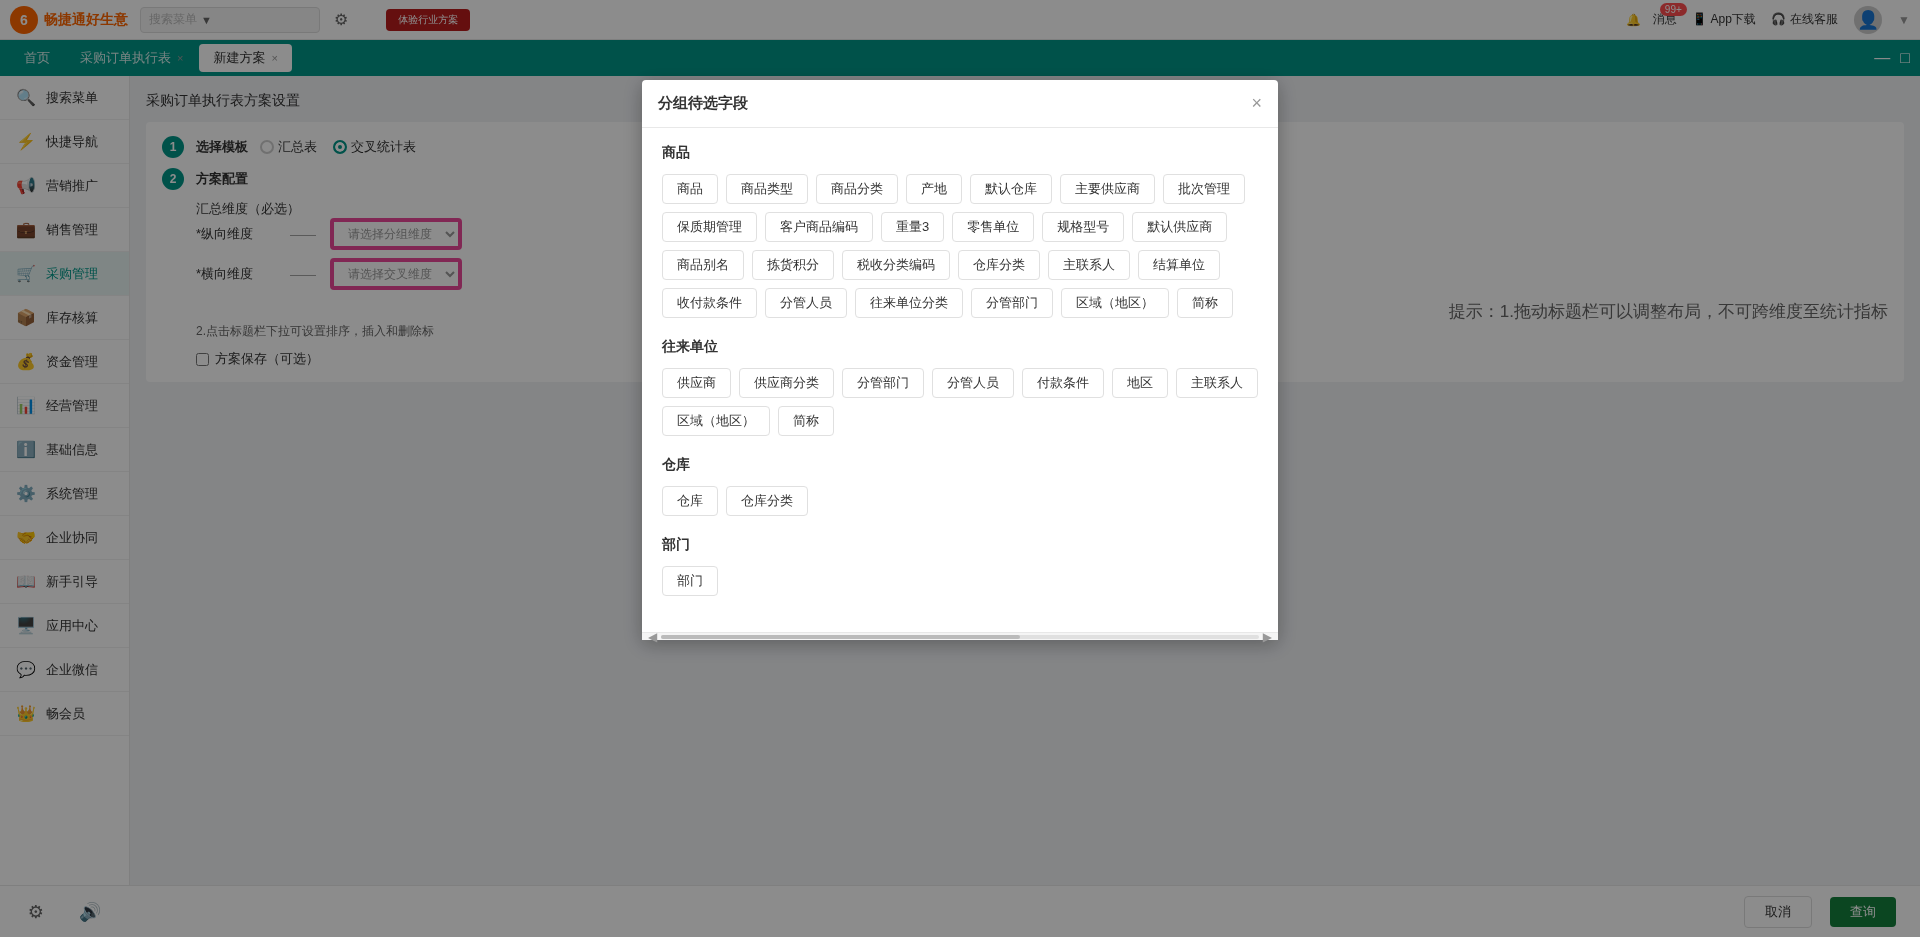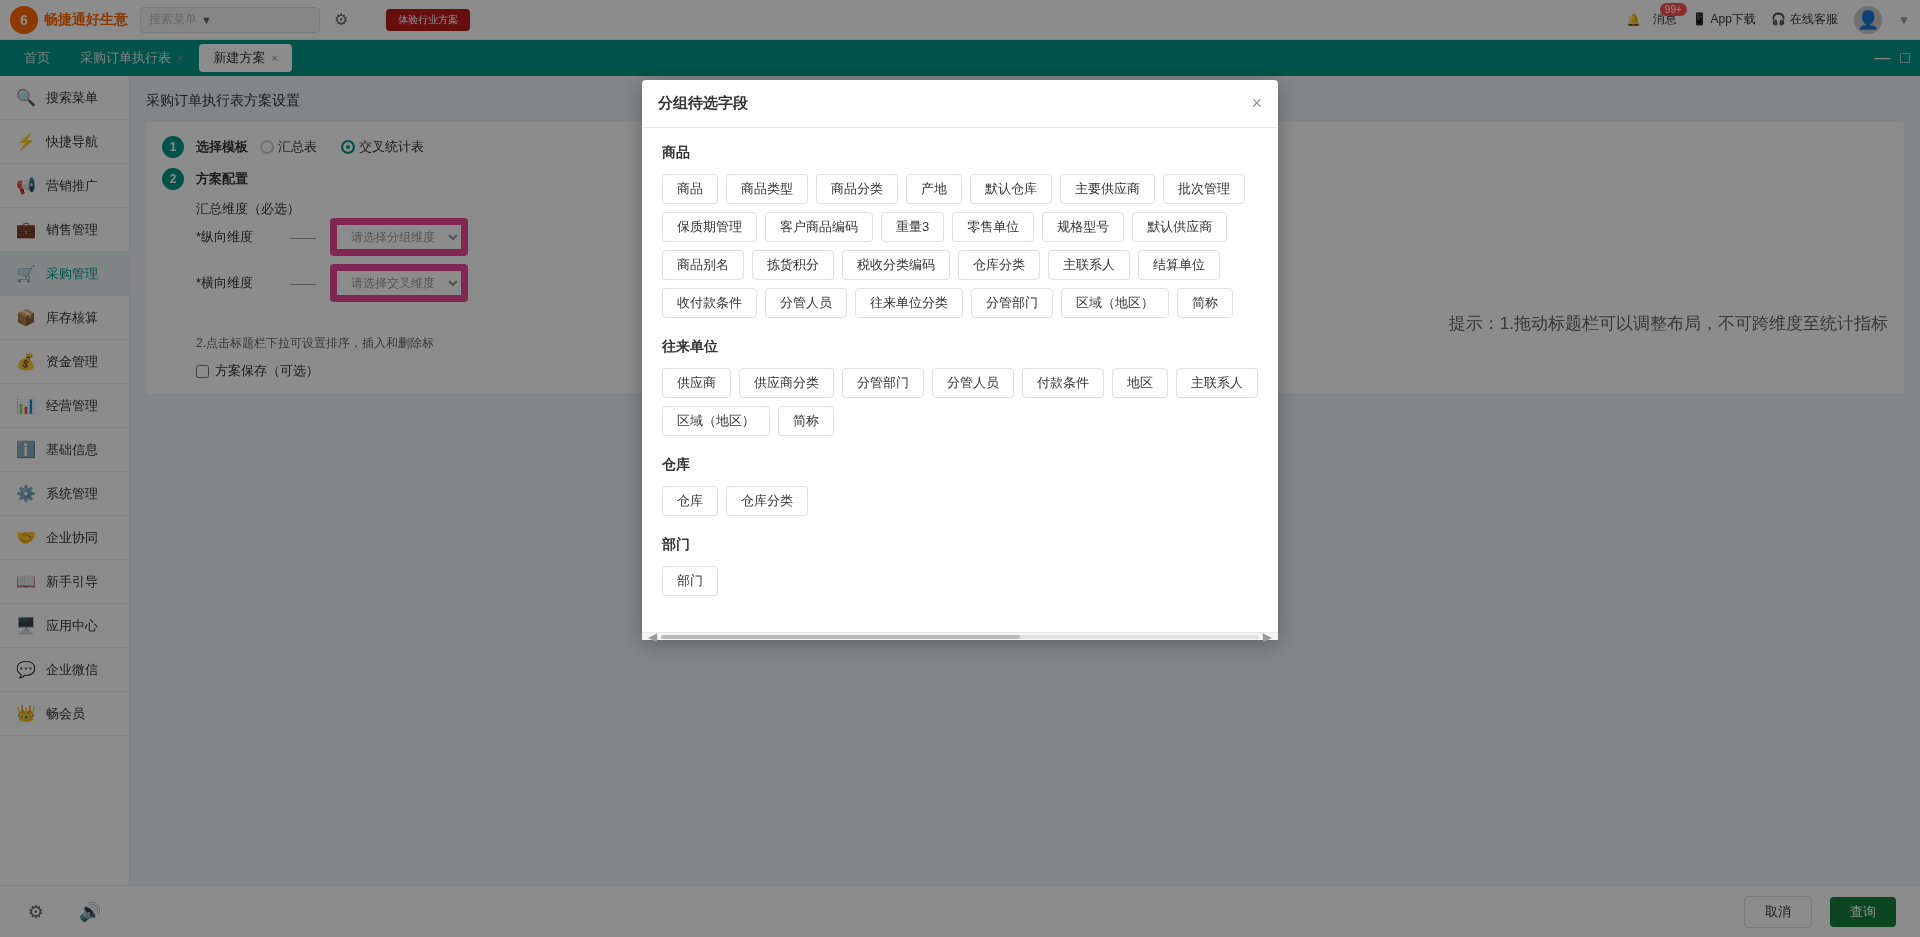--- a/index.html
+++ b/index.html
@@ -144,32 +144,32 @@
     .step-row { display: flex; align-items: center; gap: 12px; margin-bottom: 10px; }
     .step-num {
       width: 22px; height: 22px;
       background: #009688;
       color: white;
       border-radius: 50%;
       display: flex; align-items: center; justify-content: center;
       font-size: 12px; font-weight: bold;
     }
     .step-label { font-weight: bold; color: #333; font-size: 13px; }
-    .radio-group { display: flex; align-items: center; gap: 24px; }
+    .radio-group { display: flex; align-items: center; gap: 16px; }
     .radio-item { display: flex; align-items: center; gap: 4px; font-size: 13px; color: #333; cursor: pointer; }
     .radio-circle { width: 14px; height: 14px; border-radius: 50%; border: 2px solid #ccc; display: inline-block; }
     .radio-circle.selected { border-color: #009688; background: #009688; box-shadow: inset 0 0 0 3px white; }
     .required-label { font-size: 13px; color: #333; }
     .required-star { color: red; }
     .dimension-row { display: flex; align-items: center; gap: 14px; margin-bottom: 8px; }
     .dimension-label { font-size: 13px; color: #333; min-width: 80px; }
     .dimension-dash { color: #999; }
     .dimension-select {
       padding: 4px 10px;
-      border: 7px solid #ec4899;
+      border: 4px solid #ec4899;
       border-radius: 4px;
       font-size: 12px;
       color: #999;
       background: white;
     }
 
     
     .overlay {
       position: fixed;
       top: 0; left: 0; right: 0; bottom: 0;

